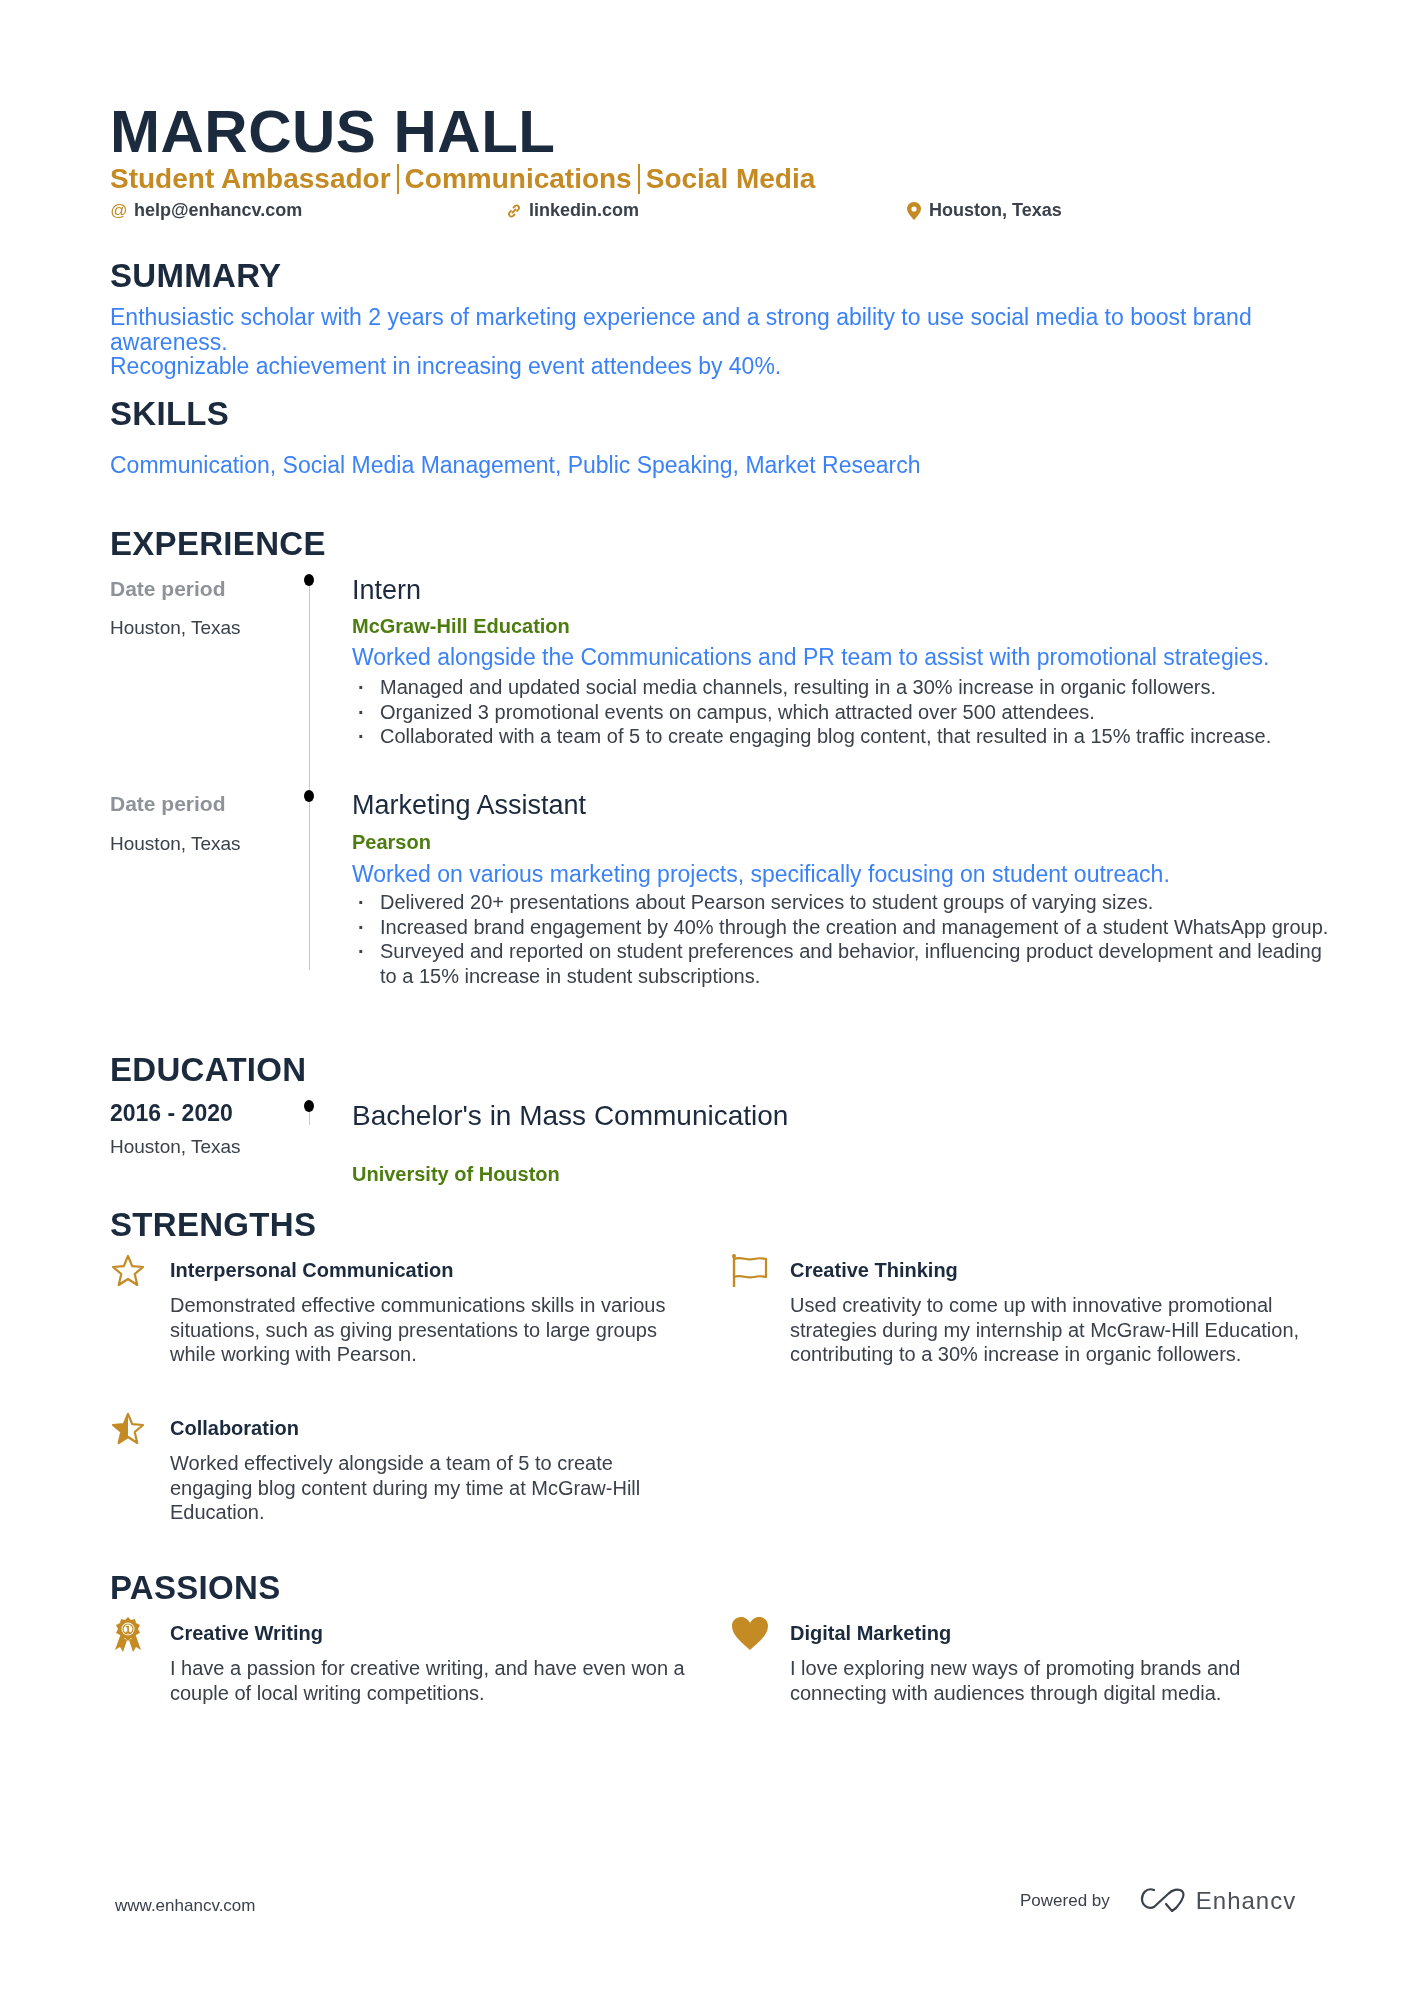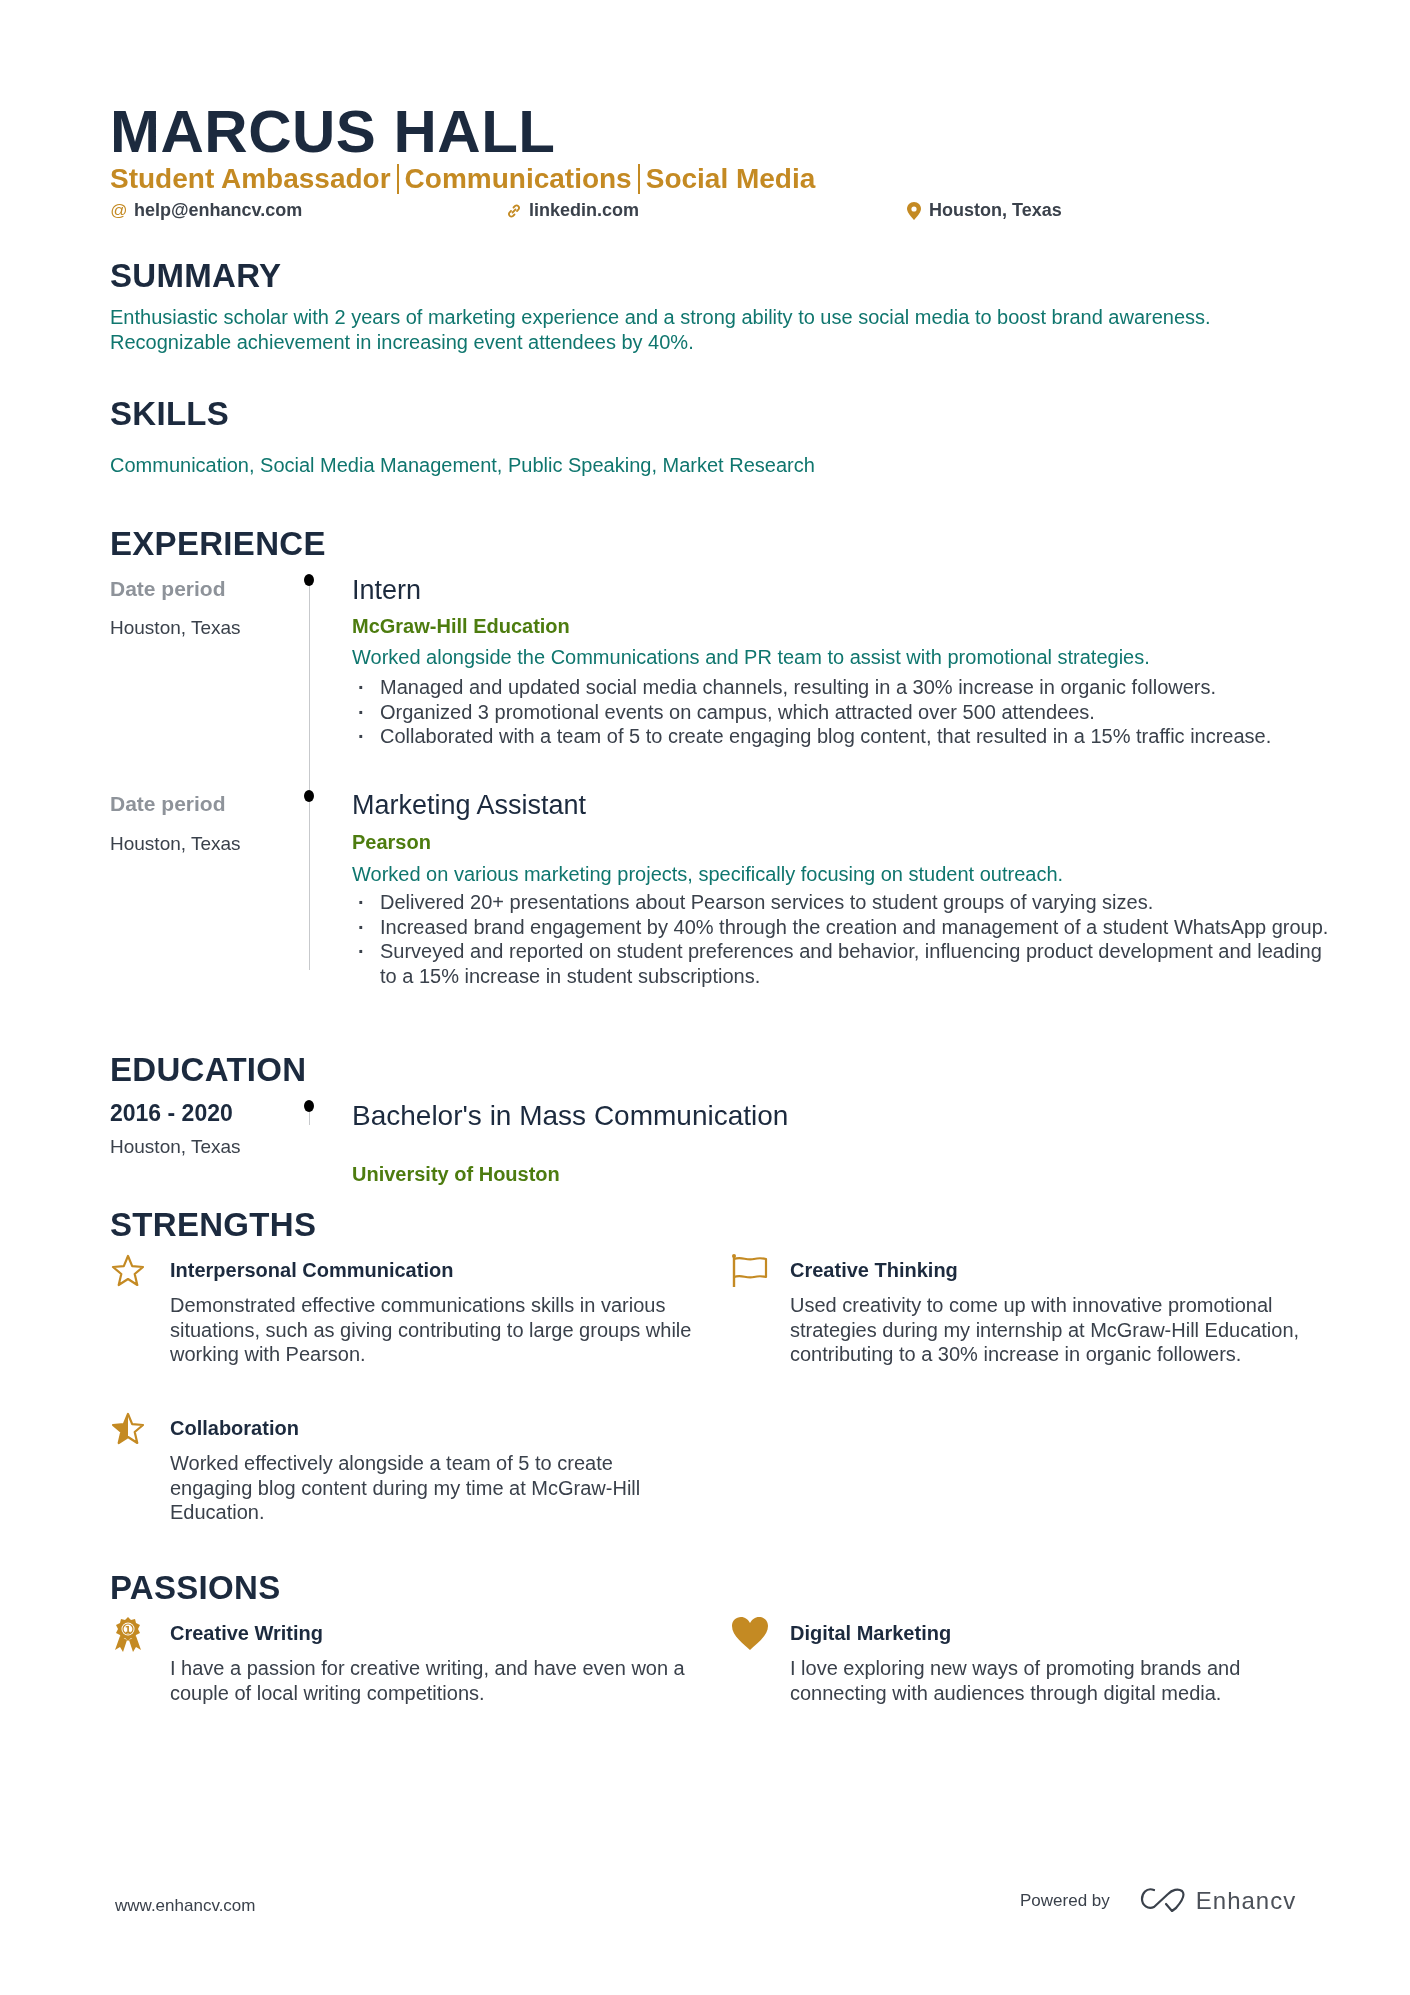--- a/index.html
+++ b/index.html
@@ -8,21 +8,21 @@
   .page { position: absolute; left: 0; top: 0; width: 1410px; height: 1414px; }
 
   .name { position: absolute; left: 110px; top: 96px; font-size: 60px; font-weight: 700; color: #1c2a3e; letter-spacing: 0.5px; line-height: 72px; }
   .subtitle { position: absolute; left: 110px; top: 162px; font-size: 28px; font-weight: 700; color: #c48a23; line-height: 34px; white-space: nowrap; }
   .subtitle .sep { display: inline-block; width: 2px; height: 30px; background: #c48a23; vertical-align: -6px; margin: 0 6px; }
   .contacts { position: absolute; top: 200px; left: 110px; width: 1200px; height: 24px; }
   .contact { position: absolute; top: 0; display: flex; align-items: center; font-size: 18px; font-weight: 700; color: #3a414b; white-space: nowrap; }
   .contact .ic { display: inline-flex; width: 18px; height: 20px; margin-right: 6px; align-items: center; justify-content: center; color: #c48a23; font-size: 17px; font-weight: 400; }
 
   .h2 { position: absolute; left: 110px; font-size: 33px; font-weight: 700; color: #1c2a3e; line-height: 40px; letter-spacing: 0.3px; }
-  .body { font-size: 20px; line-height: 24.5px; color: #0f766e; }
+  .body { font-size: 23px; line-height: 24.5px; color: #3b82f6; }
   .abs { position: absolute; }
 
   .summary-text { left: 110px; top: 305px; width: 1200px; }
   .skills-text { left: 110px; top: 453px; width: 1200px; }
 
   .timeline { position: absolute; left: 309px; width: 1px; background: #c7c9cc; }
   .tdot { position: absolute; width: 10px; height: 12px; border-radius: 50%; background: #000; }
 
   .date { position: absolute; left: 110px; font-size: 21px; font-weight: 700; color: #8e939a; line-height: 26px; }
   .date.dark { color: #1c2a3e; font-size: 23px; }
@@ -128,21 +128,21 @@
 
   <div class="h2" style="top:1205px;">STRENGTHS</div>
 
   <div class="feat" style="left:110px; top:1253px;">
     <span class="ficon">
       <svg width="36" height="36" viewBox="0 0 36 36">
           <path d="M18 3 L22.2 13.2 L33 14 L24.7 21 L27.3 32 L18 26 L8.7 32 L11.3 21 L3 14 L13.8 13.2 Z" fill="none" stroke="#c48a23" stroke-width="2.2" stroke-linejoin="round"></path>
         </svg>
     </span>
     <div class="ftitle">Interpersonal Communication</div>
-    <div class="fdesc">Demonstrated effective communications skills in various situations, such as giving contributing to large groups while working with Pearson.</div>
+    <div class="fdesc">Demonstrated effective communications skills in various situations, such as giving presentations to large groups while working with Pearson.</div>
   </div>
 
   <div class="feat" style="left:730px; top:1253px;">
     <span class="ficon">
       <svg width="38" height="36" viewBox="0 0 38 36">
           <circle cx="4" cy="3" r="2" fill="#c48a23"></circle>
           <line x1="4" y1="3" x2="4" y2="34" stroke="#c48a23" stroke-width="2.4"></line>
           <path d="M4 6 C12 3 16 8 24 6 C28 5 32 5 36 6 L36 24 C32 23 28 23 24 24 C16 26 12 21 4 24" fill="none" stroke="#c48a23" stroke-width="2.2" stroke-linejoin="round"></path>
         </svg>
     </span>

